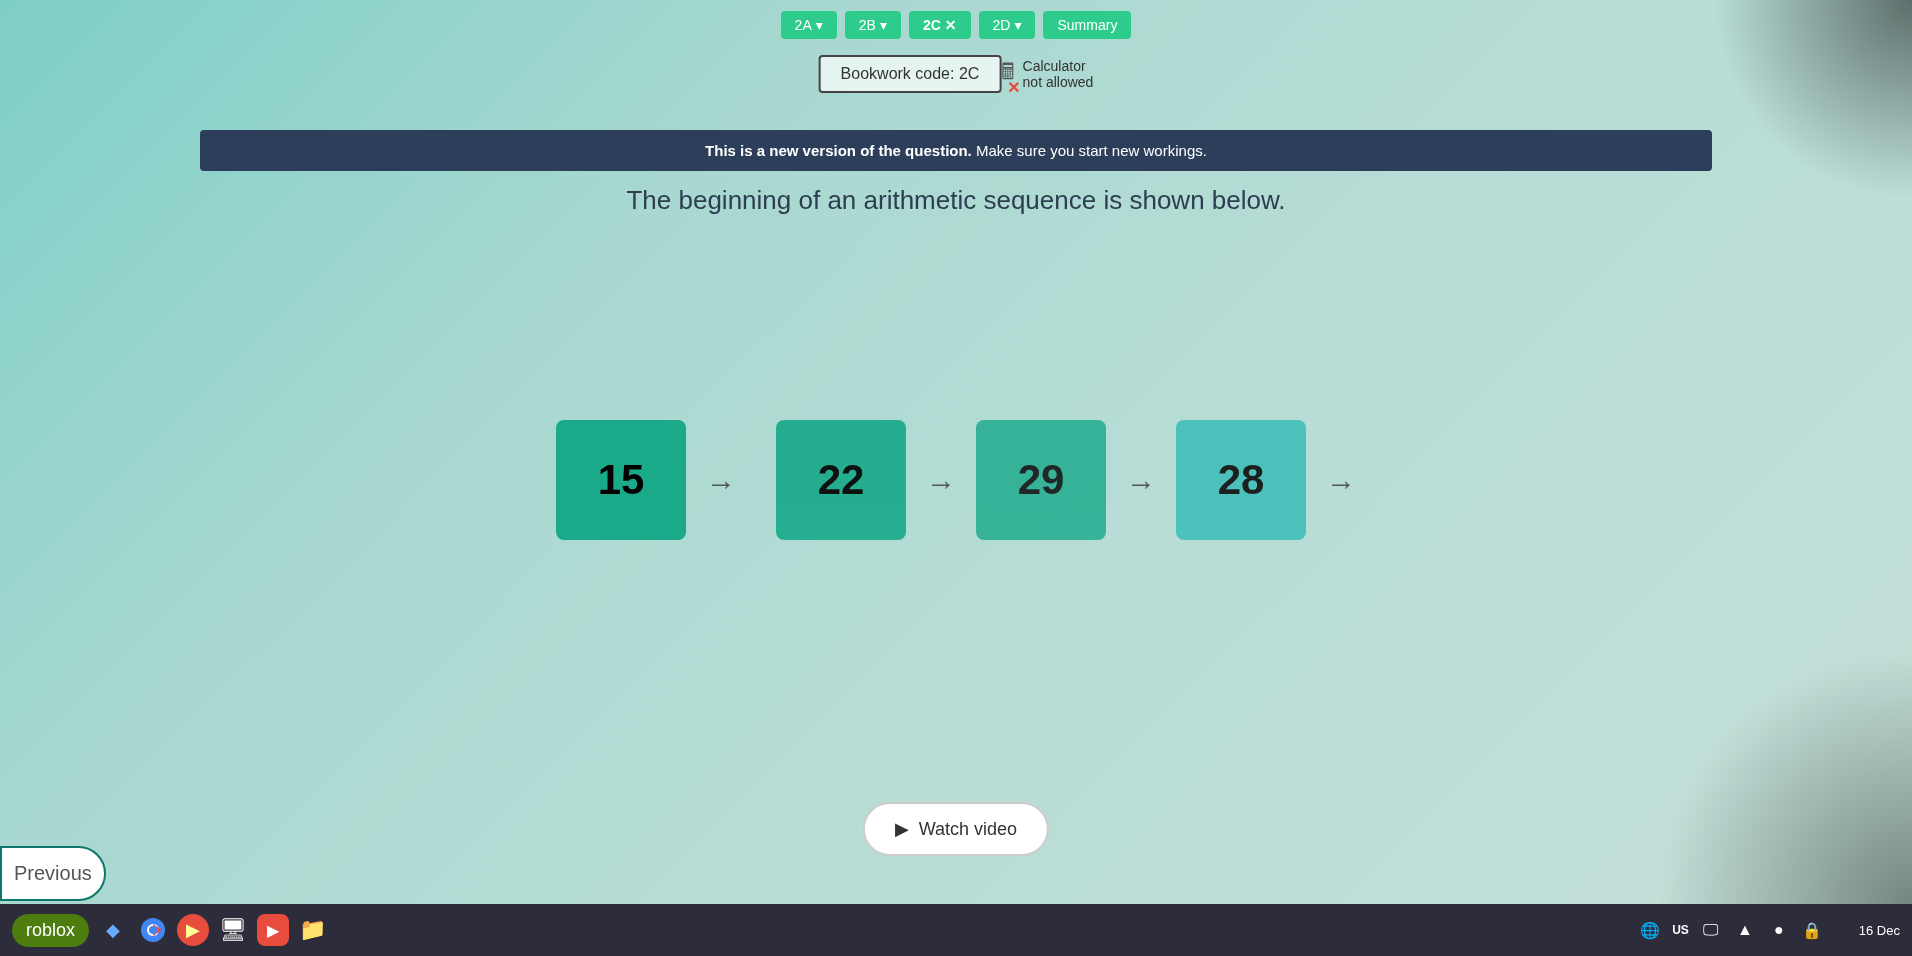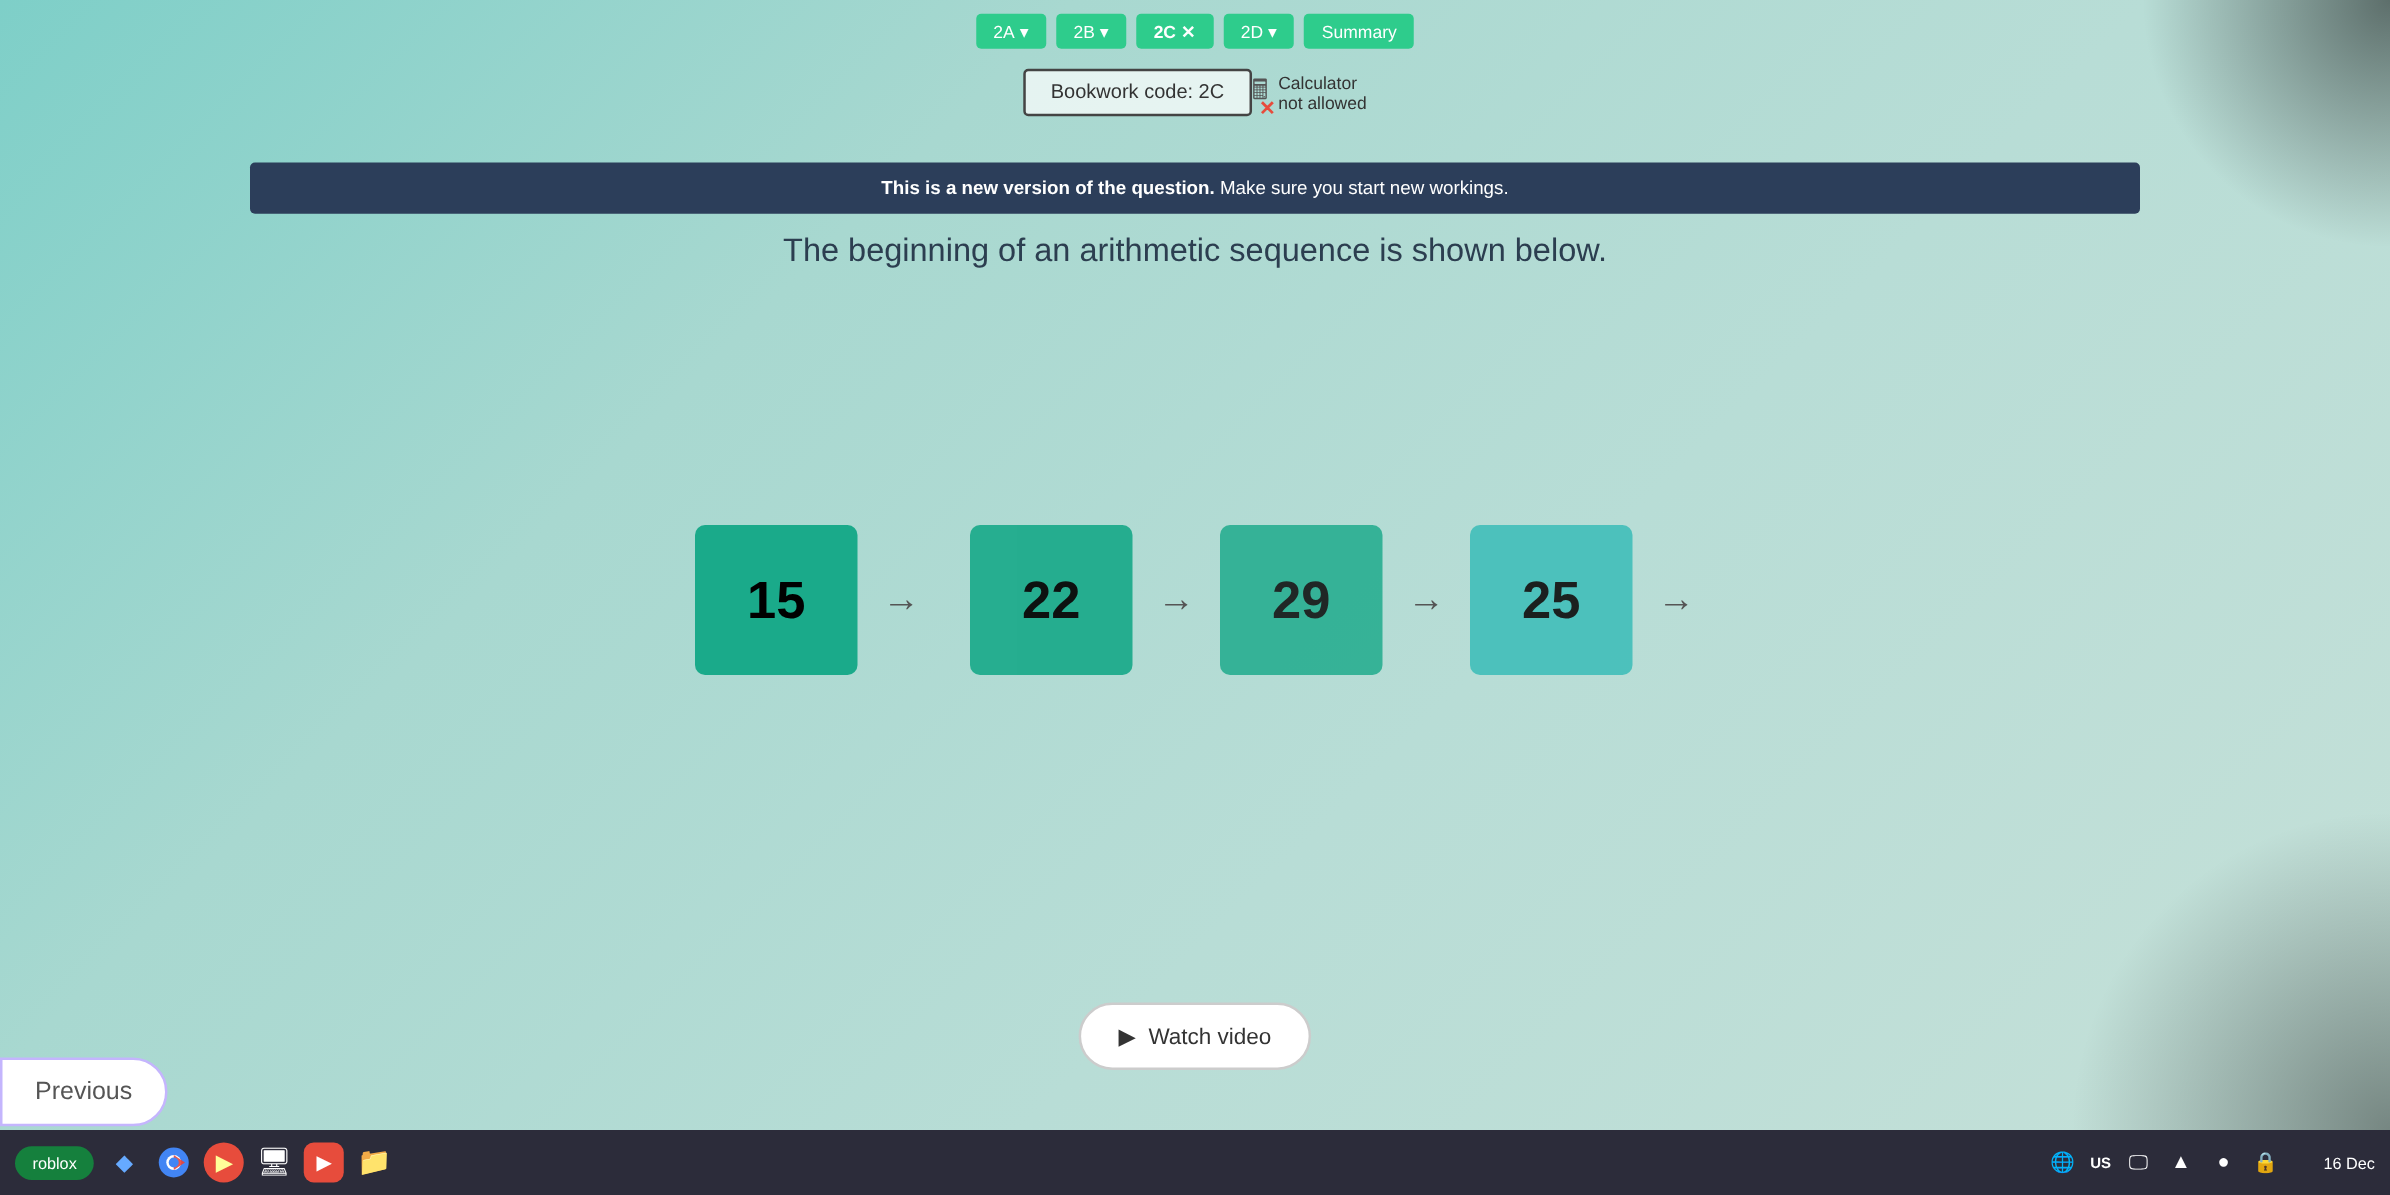--- a/index.html
+++ b/index.html
@@ -177,48 +177,48 @@
       align-items: center;
       gap: 10px;
     }
 
     
     .previous-btn {
       position: absolute;
       bottom: 55px;
       left: 0;
       background: white;
-      border: 2px solid #c4b5fd;
+      border: 2px solid #0f766e;
       border-radius: 0 30px 30px 0;
-      padding: 14px 26px;
+      padding: 14px 12px;
       font-size: 20px;
       color: #555;
       cursor: pointer;
     }
 
     
     .taskbar {
       position: absolute;
       bottom: 0;
       left: 0;
       right: 0;
       height: 52px;
       background: #2c2c3a;
       display: flex;
       align-items: center;
       gap: 8px;
       padding: 0 12px;
     }
 
     .taskbar-app {
-      background: #15803d;
+      background: #4d7c0f;
       border-radius: 20px;
       padding: 6px 14px;
       color: white;
-      font-size: 13px;
+      font-size: 18px;
       cursor: pointer;
       display: flex;
       align-items: center;
       gap: 6px;
     }
 
     .taskbar-icon {
       width: 32px;
       height: 32px;
       border-radius: 50%;
@@ -337,21 +337,21 @@
   <div class="arrow">→</div>
   <div class="seq-box seq-box-2">
     <span>22</span>
   </div>
   <div class="arrow">→</div>
   <div class="seq-box seq-box-3">
     <span>29</span>
   </div>
   <div class="arrow">→</div>
   <div class="seq-box seq-box-4">
-    <span>25</span>
+    <span>28</span>
   </div>
   <div class="arrow">→</div>
 </div>
 
 <button class="watch-video-btn">
   <span>▶</span>
   <span>Watch video</span>
 </button>
 
 <button class="previous-btn">

